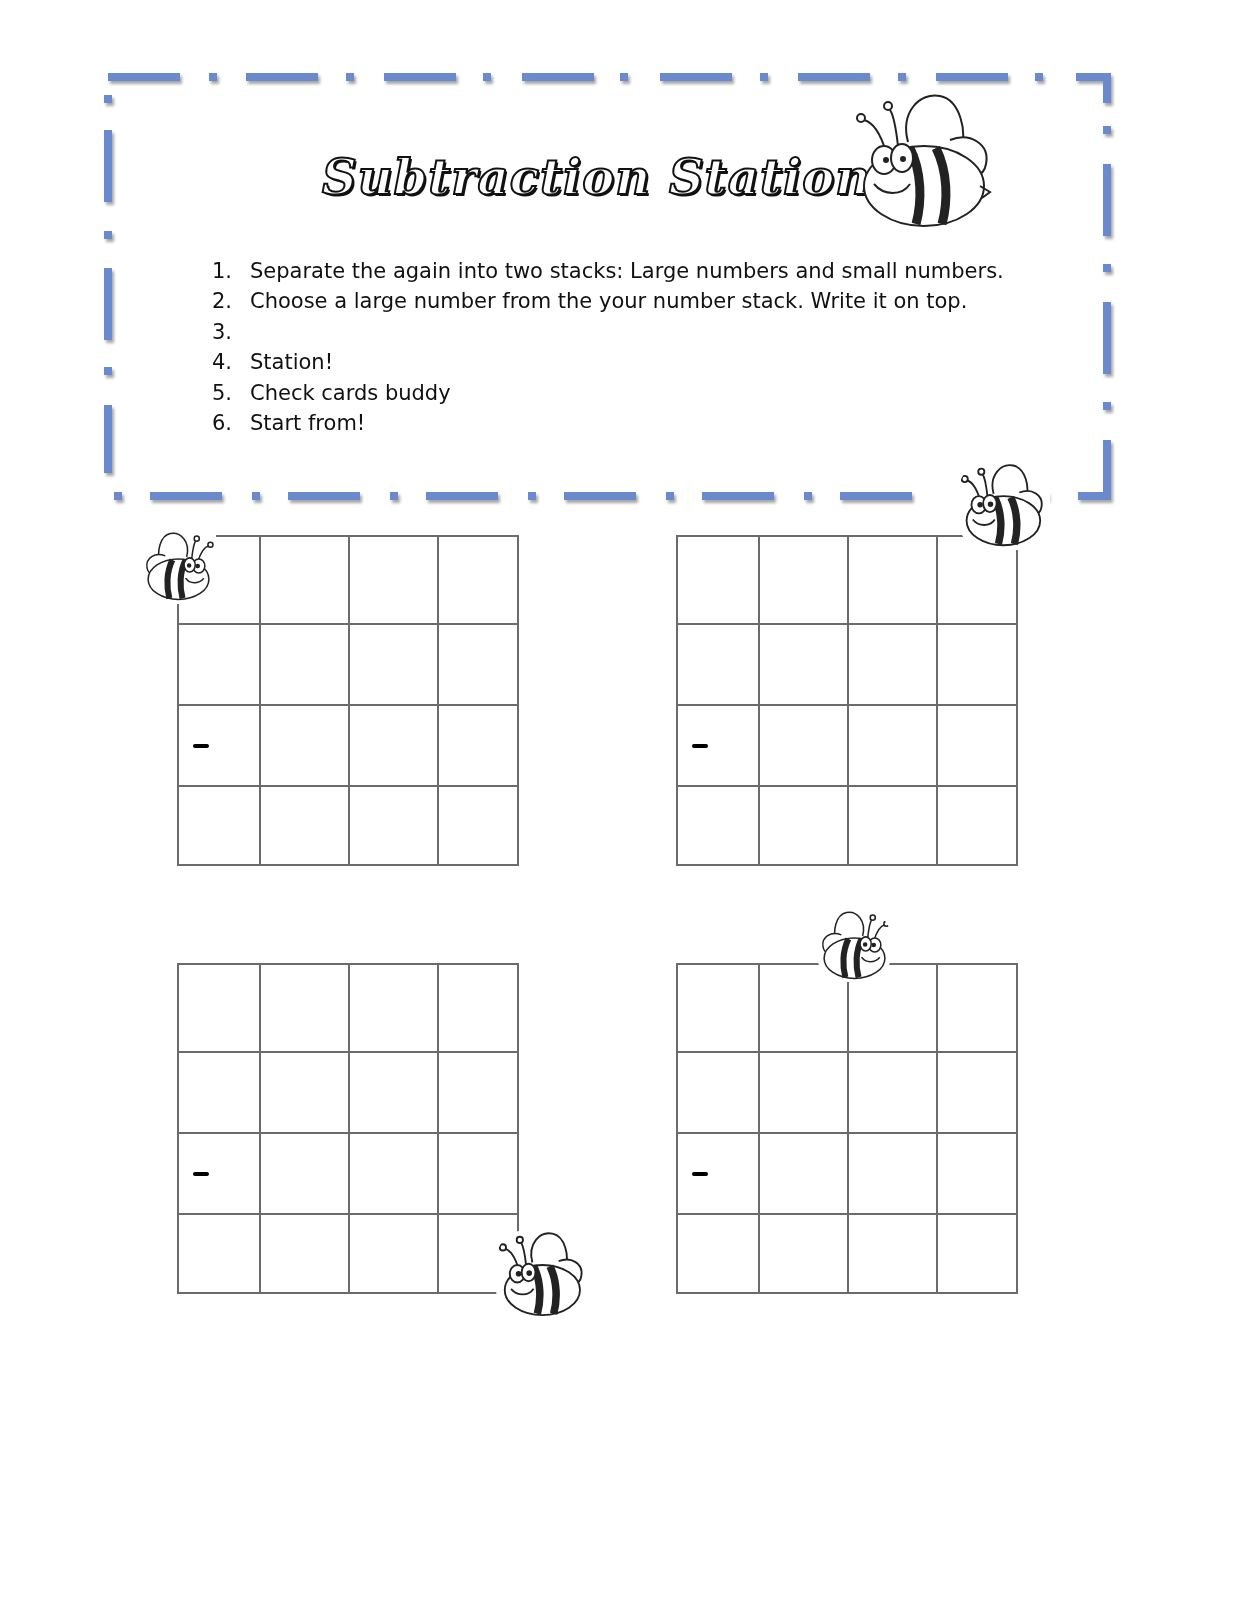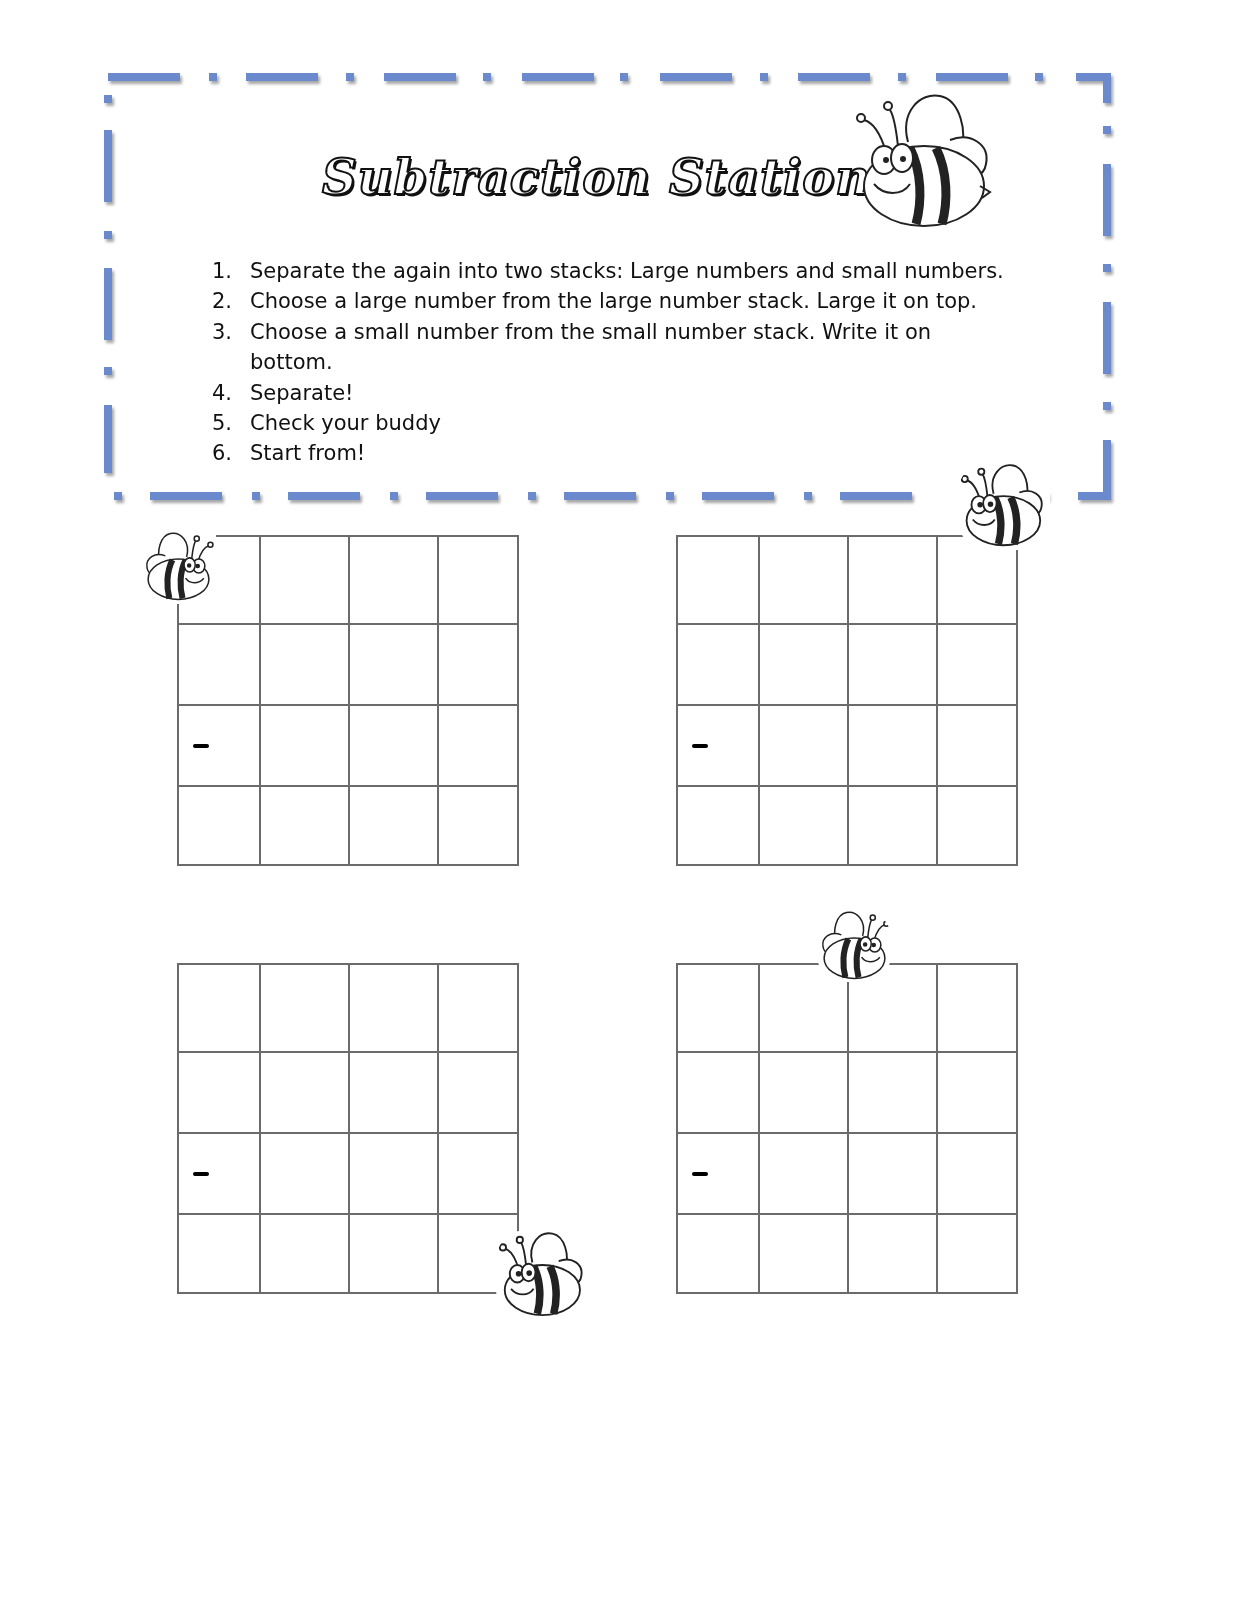--- a/index.html
+++ b/index.html
@@ -115,33 +115,32 @@
   </g>
 </svg>
 
 <ol class="instructions">
   <li>
       <span class="num">1.</span>
       <span class="txt">Separate the again into two stacks: Large numbers and small numbers.</span>
     </li>
   <li>
       <span class="num">2.</span>
-      <span class="txt">Choose a large number from the large number stack. Large it on top.</span>
+      <span class="txt">Choose a large number from the your number stack. Write it on top.</span>
     </li>
   <li>
       <span class="num">3.</span>
-      <span class="txt" style="max-width:720px">Choose a small number from the small number stack. Write it on bottom.</span>
     </li>
   <li>
       <span class="num">4.</span>
-      <span class="txt">Separate!</span>
+      <span class="txt">Station!</span>
     </li>
   <li>
       <span class="num">5.</span>
-      <span class="txt">Check your buddy</span>
+      <span class="txt">Check cards buddy</span>
     </li>
   <li>
       <span class="num">6.</span>
       <span class="txt">Start from!</span>
     </li>
 </ol>
 
 <table class="grid" style="left:177px;top:535px;">
   <colgroup>
       <col style="width:82px">

